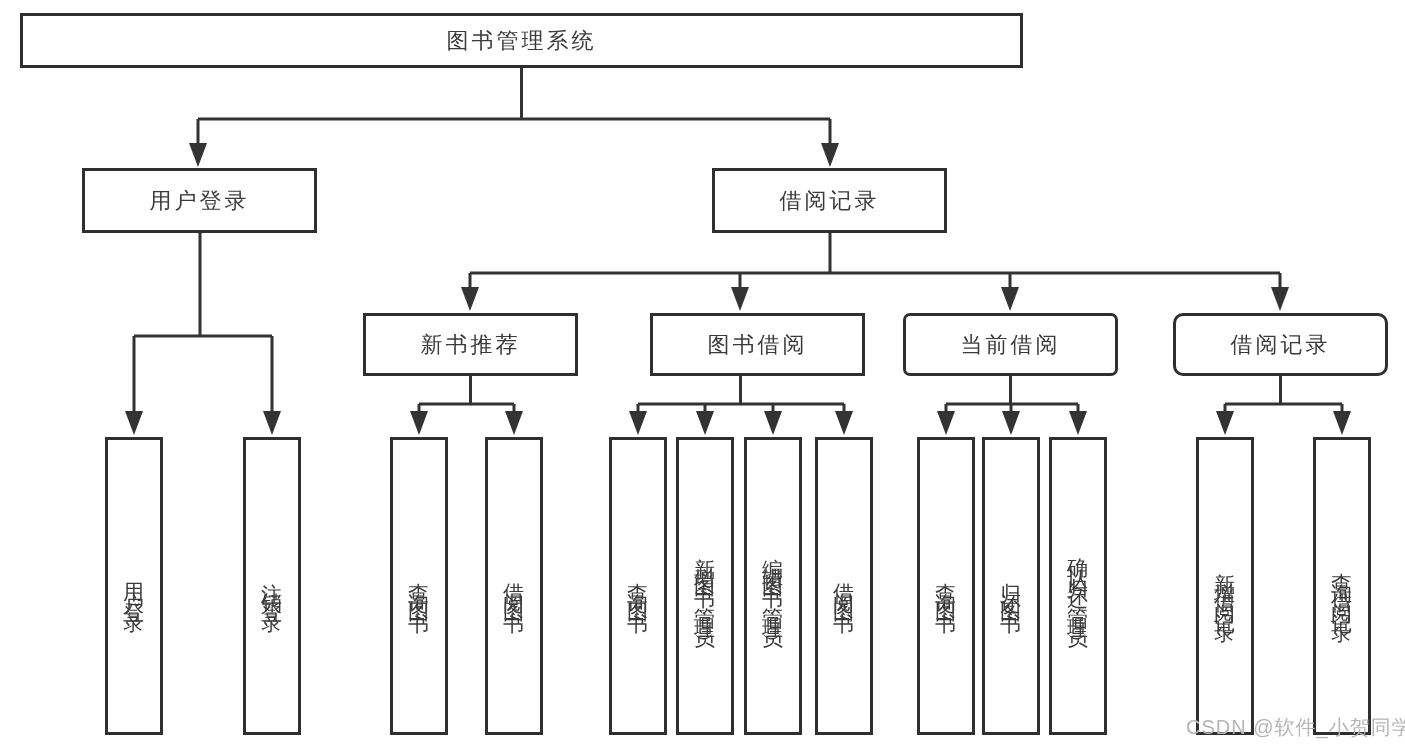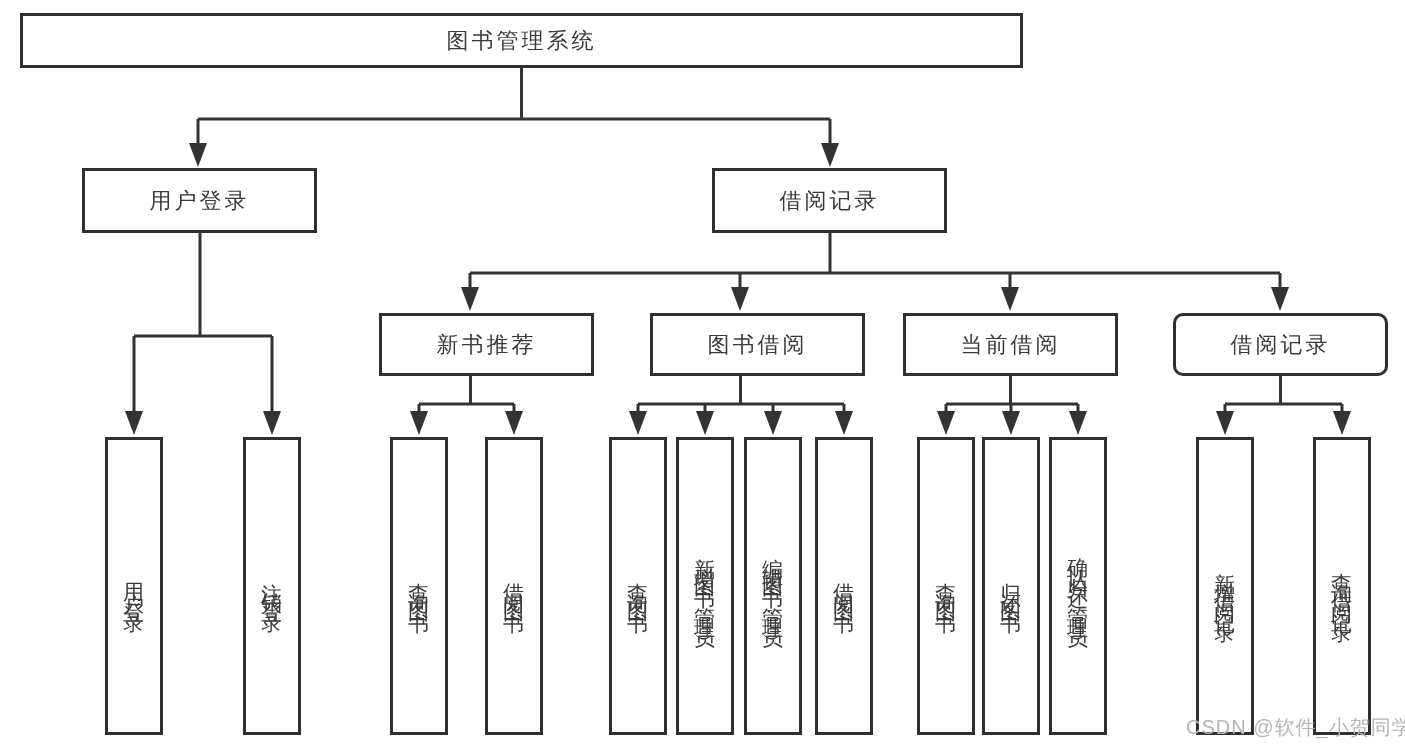--- a/index.html
+++ b/index.html
@@ -32,23 +32,23 @@
     text-orientation:mixed;
     font-size:21px;
     letter-spacing:10px;
     white-space:normal;
     line-height:1;
   }
   
   .n-root   {left:20px;  top:13px;  width:1003px;height:55px;}
   .n-login  {left:82px;  top:168px; width:235px; height:65px;}
   .n-mgmt   {left:712px; top:168px; width:235px; height:65px;}
-  .n-new    {left:379px; top:313px; width:215px; height:63px;}
+  .n-new    {left:363px; top:313px; width:215px; height:63px;}
   .n-borrow {left:633px; top:313px; width:215px; height:63px;margin-left:17px;}
-  .n-cur    {left:903px; top:313px; width:215px; height:63px;}
+  .n-cur    {left:903px; top:313px; width:215px; height:63px;border-radius:7px;}
   .n-rec    {left:1173px;top:313px; width:215px; height:63px;border-radius:10px;}
   .l-a1{left:105px;} .l-a2{left:243px;}
   .l-b1{left:390px;} .l-b2{left:485px;}
   .l-c1{left:609px;} .l-c2{left:676px;} .l-c3{left:744px;} .l-c4{left:815px;}
   .l-d1{left:917px;} .l-d2{left:982px;} .l-d3{left:1049px;}
   .l-e1{left:1196px;} .l-e2{left:1313px;}
   .watermark{
     position:absolute;
     left:1186px;top:714px;
     font-size:20px;

